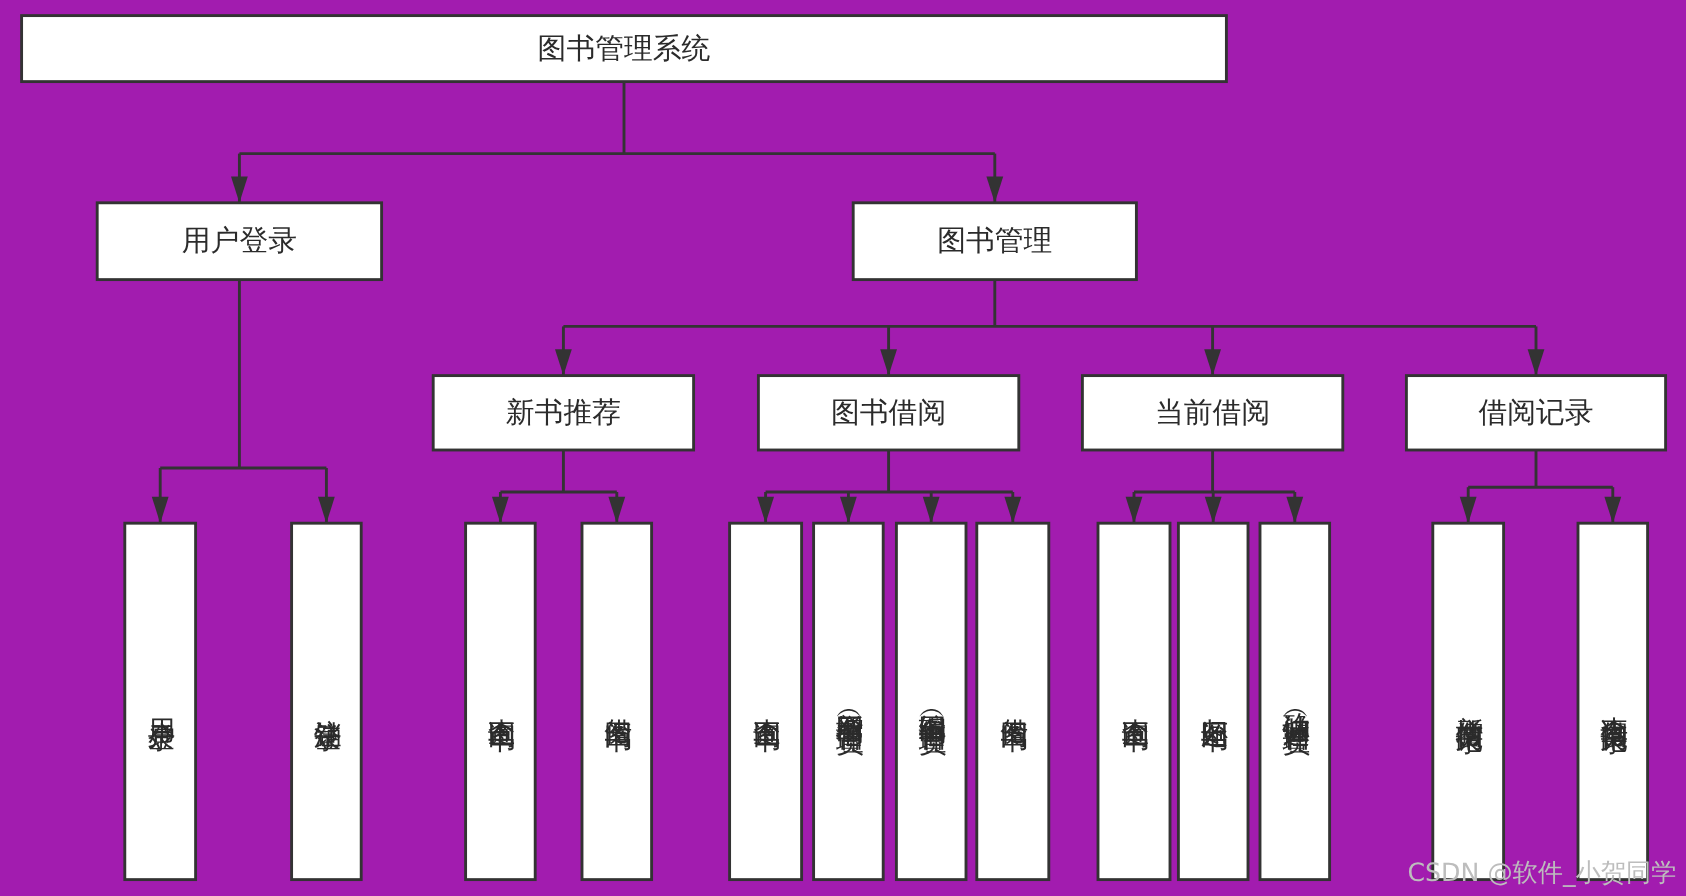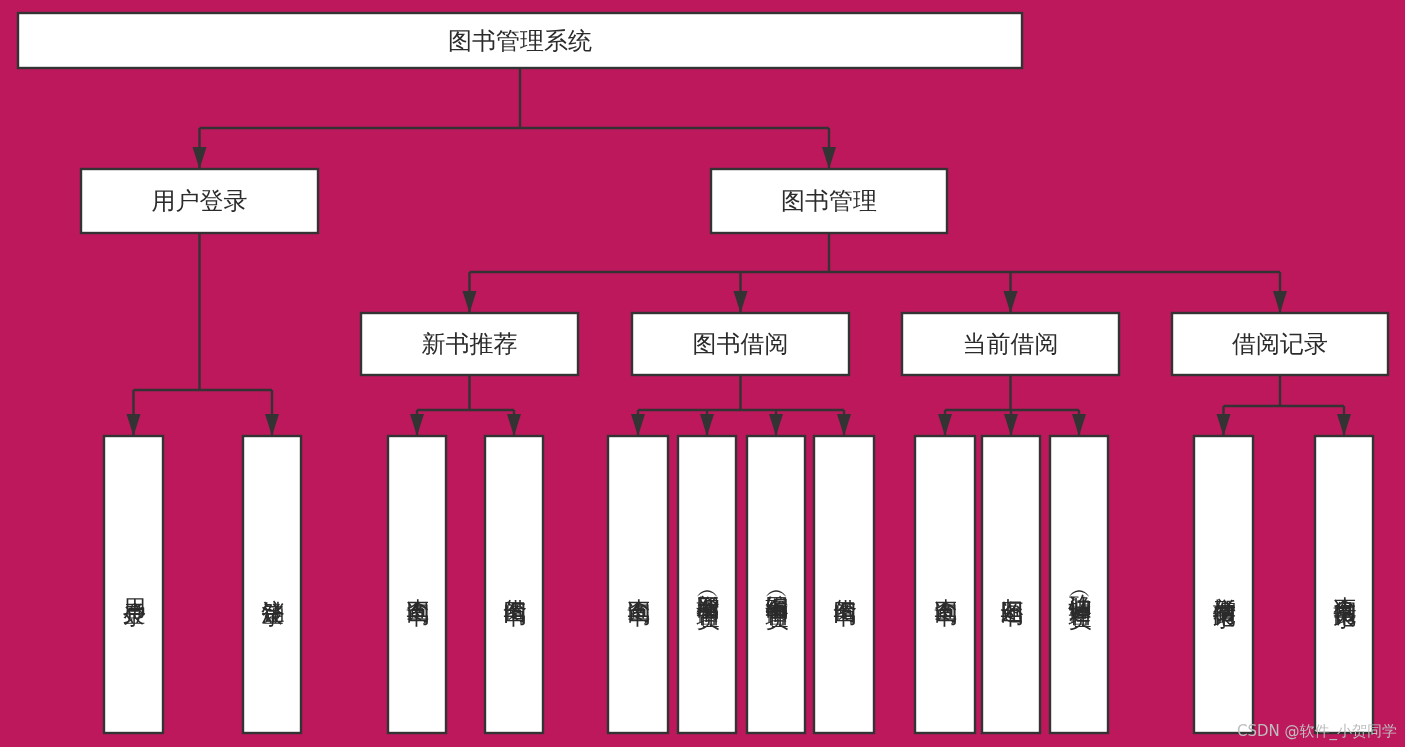--- a/index.html
+++ b/index.html
@@ -10,21 +10,21 @@
   body {
     width: 1405px;
     height: 747px;
     font-family: "DejaVu Sans", "Liberation Sans", sans-serif;
     overflow: hidden;
   }
   #diagram-root {
     position: relative;
     width: 1405px;
     height: 747px;
-    background: #be185d;
+    background: #a21caf;
   }
   svg.diagram-canvas {
     position: absolute;
     left: 0;
     top: 0;
     width: 1405px;
     height: 747px;
     display: block;
   }
   .node-box {
@@ -55,21 +55,21 @@
   }
   .arrow-head {
     fill: #333333;
     stroke: none;
   }
   .watermark {
     position: absolute;
     right: 8px;
     bottom: 6px;
     font-family: "DejaVu Sans", "Liberation Sans", sans-serif;
-    font-size: 15px;
+    font-size: 21px;
     color: #bdbdbd;
     white-space: nowrap;
     pointer-events: none;
   }
 </style>
 </head>
 <body>
 
 <div id="diagram-root">
 

